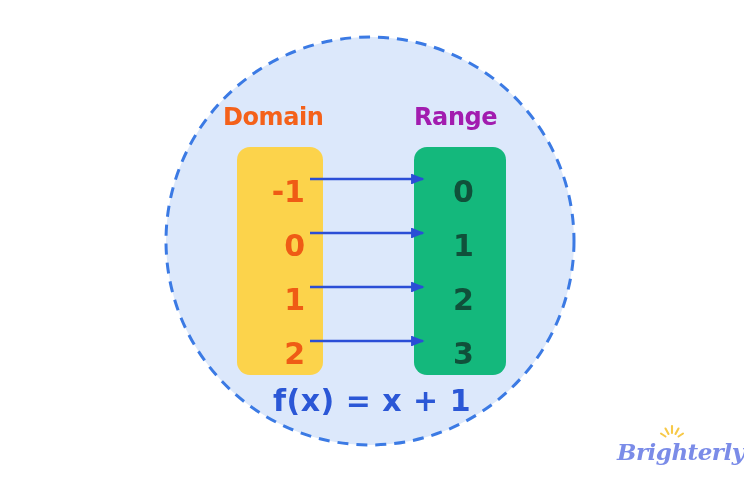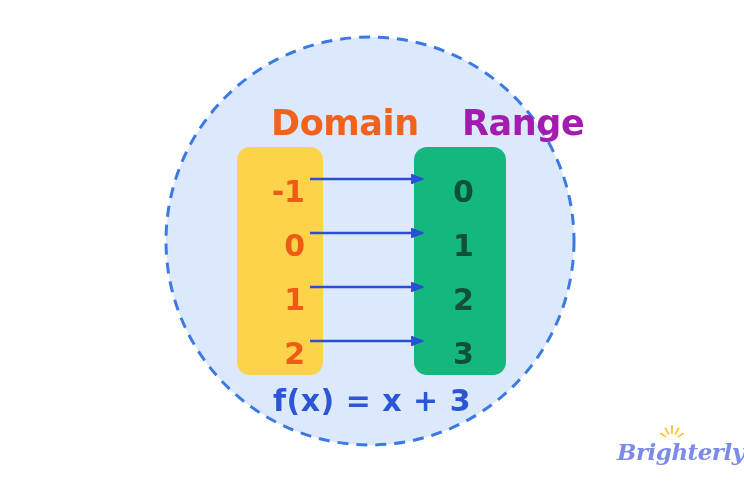--- a/index.html
+++ b/index.html
@@ -23,25 +23,24 @@
     position: absolute;
     left: 0;
     top: 0;
     width: 744px;
     height: 496px;
   }
 
   
   .col-header {
     position: absolute;
-    font-size: 35px;
+    font-size: 24px;
     font-weight: 700;
     letter-spacing: -0.4px;
     white-space: nowrap;
-    margin-left: 48px;
   }
   #domain-header {
     left: 223px;
     top: 103px;
     color: #f4611a;
   }
   #range-header {
     left: 414px;
     top: 103px;
     color: #a21caf;
@@ -177,21 +176,21 @@
     </defs>
     <g stroke="#2b4ed6" stroke-width="2.6" marker-end="url(#arrowhead)">
       <line x1="310" y1="179" x2="423" y2="179"></line>
       <line x1="310" y1="233" x2="423" y2="233"></line>
       <line x1="310" y1="287" x2="423" y2="287"></line>
       <line x1="310" y1="341" x2="423" y2="341"></line>
     </g>
   </svg>
 
   <div id="formula">
-    <span>f(x) = x + 3</span>
+    <span>f(x) = x + 1</span>
   </div>
 
   <div id="logo">
     <svg id="logo-sun" viewBox="0 0 26 16">
       <g stroke="#f7c948" stroke-width="2.1" stroke-linecap="round">
         <line x1="13" y1="2" x2="13" y2="9"></line>
         <line x1="6.5" y1="4.5" x2="9.5" y2="10"></line>
         <line x1="19.5" y1="4.5" x2="16.5" y2="10"></line>
         <line x1="2" y1="9.5" x2="6.5" y2="12.5"></line>
         <line x1="24" y1="9.5" x2="19.5" y2="12.5"></line>

